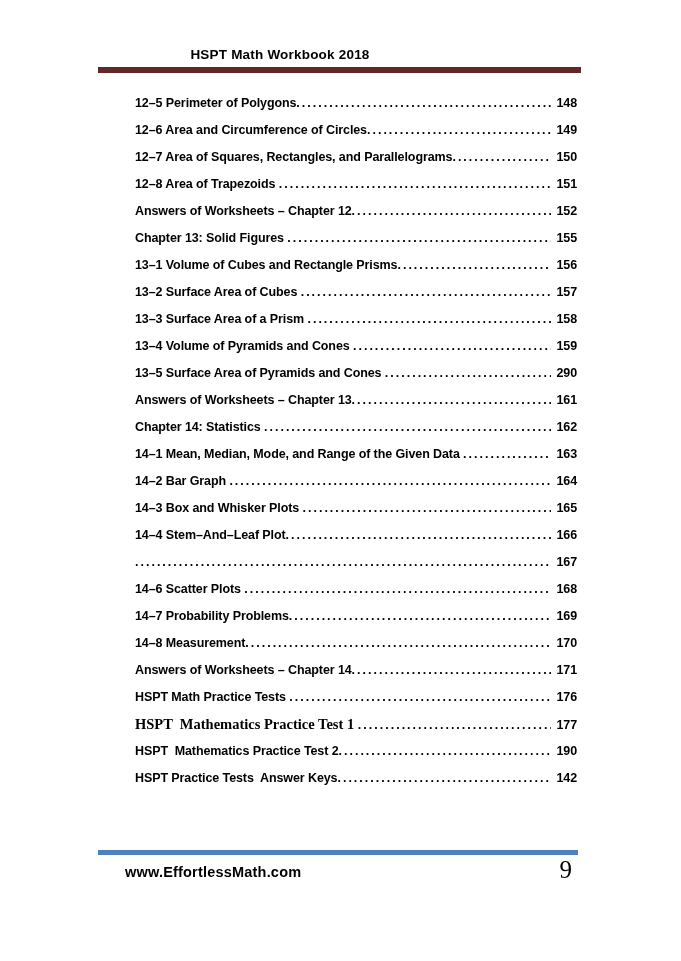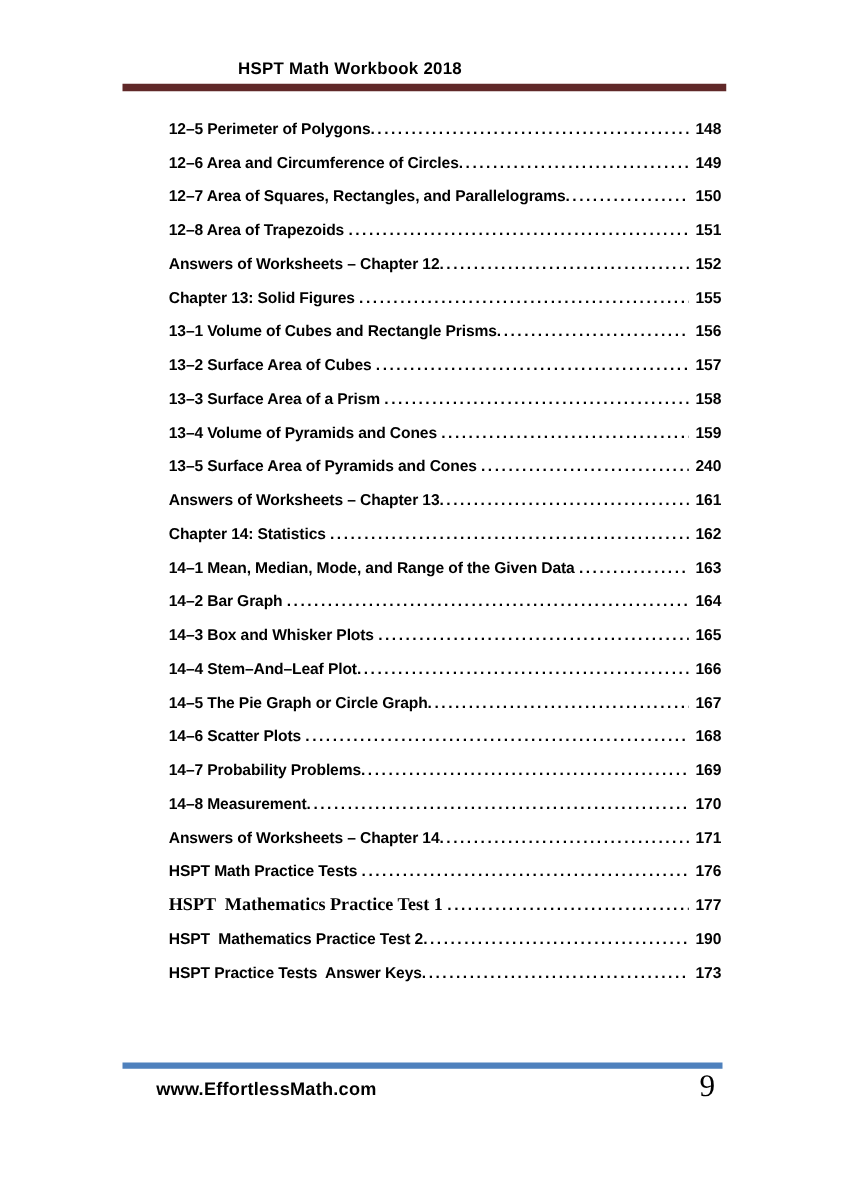--- a/index.html
+++ b/index.html
@@ -98,21 +98,21 @@
       <span class="toc-page">158</span>
     </div>
   <div class="toc-row">
       <span class="toc-title">13–4 Volume of Pyramids and Cones </span>
       <span class="dot-leader"></span>
       <span class="toc-page">159</span>
     </div>
   <div class="toc-row">
       <span class="toc-title">13–5 Surface Area of Pyramids and Cones </span>
       <span class="dot-leader"></span>
-      <span class="toc-page">240</span>
+      <span class="toc-page">290</span>
     </div>
   <div class="toc-row">
       <span class="toc-title">Answers of Worksheets – Chapter 13</span>
       <span class="dot-leader"></span>
       <span class="toc-page">161</span>
     </div>
   <div class="toc-row">
       <span class="toc-title">Chapter 14: Statistics </span>
       <span class="dot-leader"></span>
       <span class="toc-page">162</span>
@@ -131,21 +131,20 @@
       <span class="toc-title">14–3 Box and Whisker Plots </span>
       <span class="dot-leader"></span>
       <span class="toc-page">165</span>
     </div>
   <div class="toc-row">
       <span class="toc-title">14–4 Stem–And–Leaf Plot</span>
       <span class="dot-leader"></span>
       <span class="toc-page">166</span>
     </div>
   <div class="toc-row">
-      <span class="toc-title">14–5 The Pie Graph or Circle Graph</span>
       <span class="dot-leader"></span>
       <span class="toc-page">167</span>
     </div>
   <div class="toc-row">
       <span class="toc-title">14–6 Scatter Plots </span>
       <span class="dot-leader"></span>
       <span class="toc-page">168</span>
     </div>
   <div class="toc-row">
       <span class="toc-title">14–7 Probability Problems</span>
@@ -173,19 +172,19 @@
       <span class="toc-page">177</span>
     </div>
   <div class="toc-row">
       <span class="toc-title">HSPT  Mathematics Practice Test 2</span>
       <span class="dot-leader"></span>
       <span class="toc-page">190</span>
     </div>
   <div class="toc-row">
       <span class="toc-title">HSPT Practice Tests  Answer Keys</span>
       <span class="dot-leader"></span>
-      <span class="toc-page">173</span>
+      <span class="toc-page">142</span>
     </div>
 </div>
 
 <div class="footer-rule" style="background-color: rgb(79, 129, 189);"></div>
 <div class="website">www.EffortlessMath.com</div>
 <div class="page-number">9</div>
 
 </body></html>

